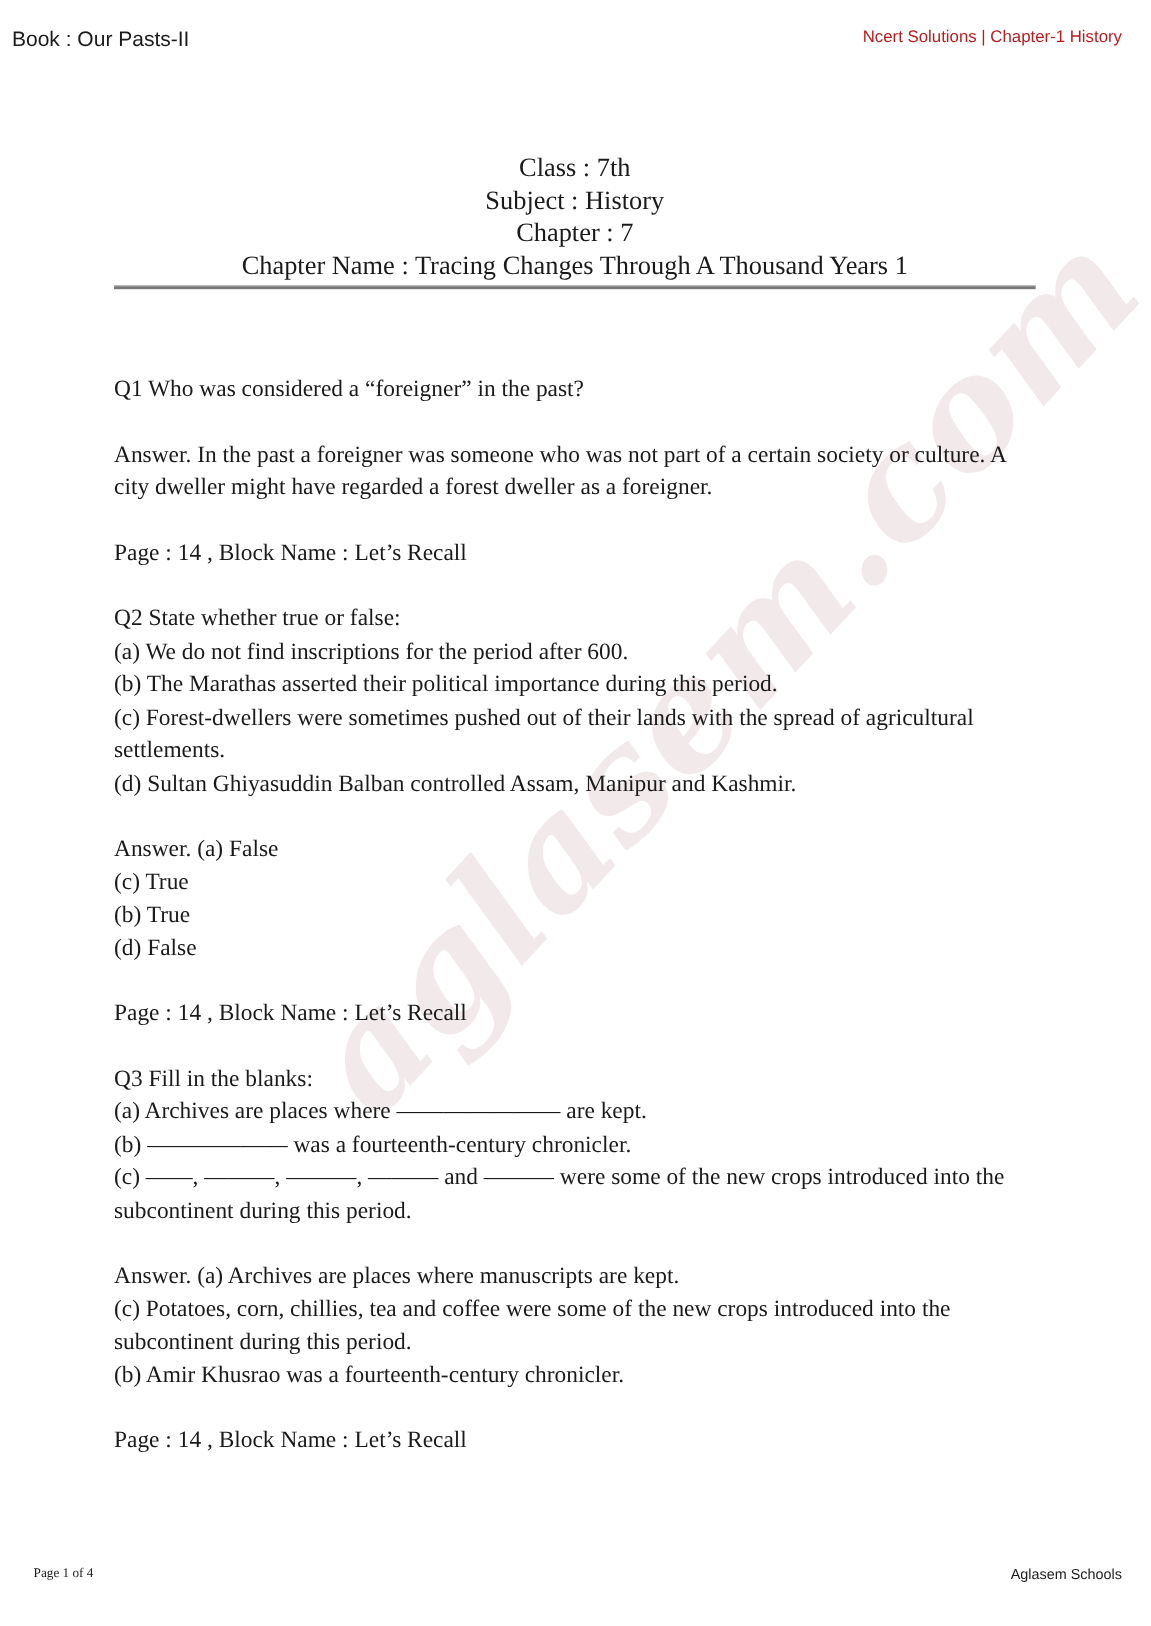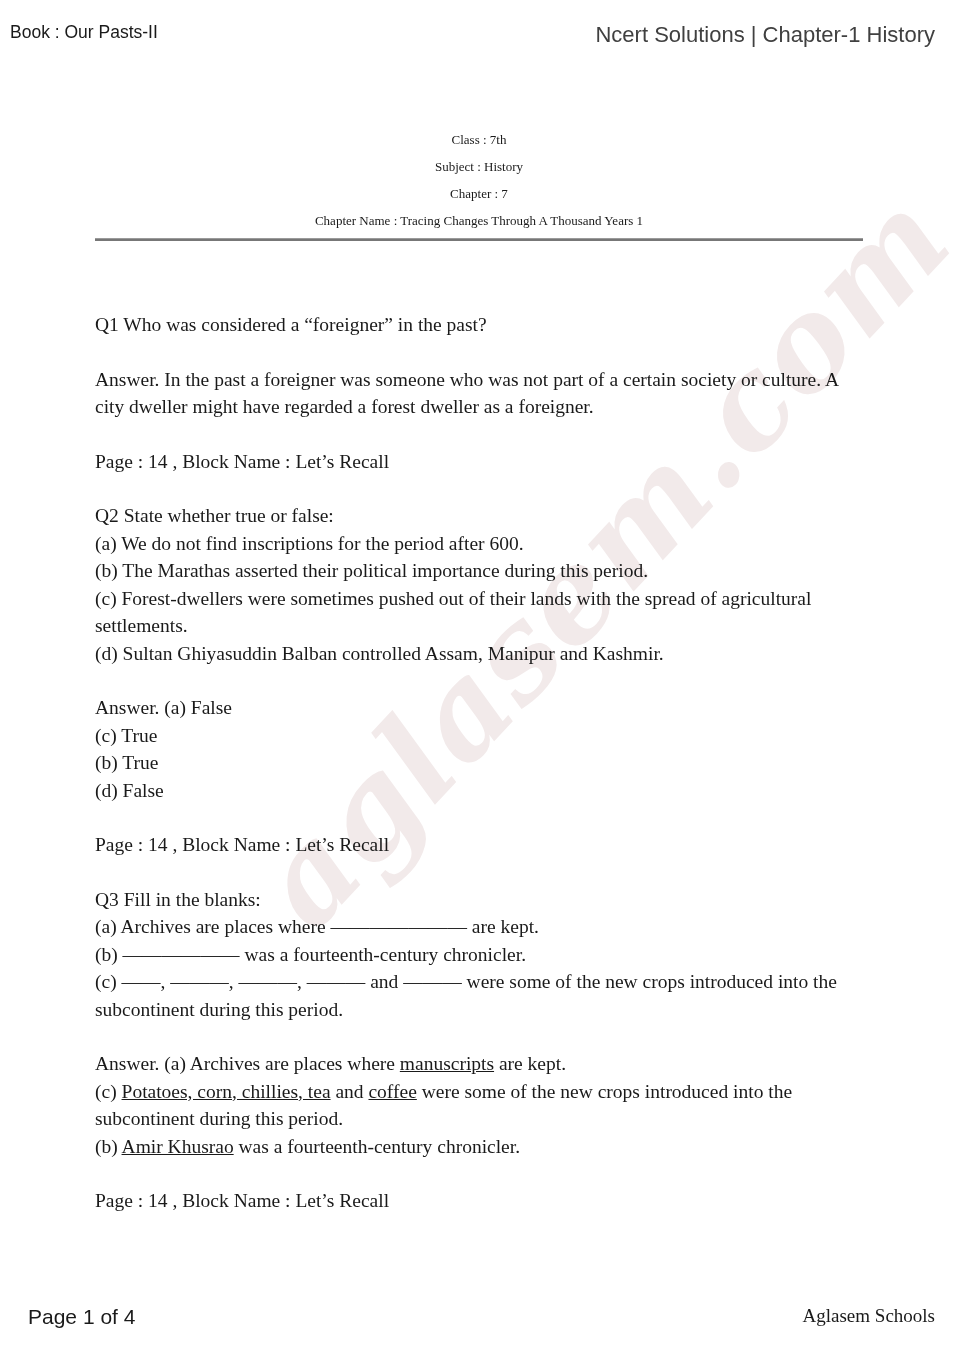--- a/index.html
+++ b/index.html
@@ -65,36 +65,36 @@
     font-family: "Liberation Sans", "DejaVu Sans", sans-serif;
     font-size: 17.5px;
     color: #1a1a1a;
     white-space: nowrap;
   }
   .running-header .hdr-right {
     position: absolute;
     right: 24px;
     top: 0;
     font-family: "Liberation Sans", "DejaVu Sans", sans-serif;
-    font-size: 22px;
-    color: #404040;
+    font-size: 14px;
+    color: #b91c1c;
     white-space: nowrap;
   }
 
   
   .title-block {
     position: absolute;
     left: 95px;
     top: 126px;
     width: 768px;
     text-align: center;
     z-index: 2;
   }
   .title-line {
-    font-size: 13px;
+    font-size: 22px;
     line-height: 27px;
     color: #1a1a1a;
     white-space: nowrap;
   }
   .title-rule {
     position: absolute;
     left: 95px;
     top: 238px;
     width: 768px;
     height: 3px;
@@ -123,46 +123,46 @@
     color: #1a1a1a;
     margin: 0;
   }
   .para {
     font-size: 19.5px;
     line-height: 27.5px;
     color: #1a1a1a;
     margin: 0;
     text-align: left;
   }
-  .u { text-decoration: underline; }
+  .u { }
 
   
   .running-footer {
     position: absolute;
     left: 0;
     bottom: 22px;
     width: 959px;
     height: 28px;
     z-index: 3;
   }
   .running-footer .ftr-left {
     position: absolute;
     left: 28px;
     top: 0;
+    font-family: Liberation Serif, serif;
+    font-size: 11px;
+    color: #1a1a1a;
+    white-space: nowrap;
+  }
+  .running-footer .ftr-right {
+    position: absolute;
+    right: 24px;
+    top: 0;
     font-family: Liberation Sans, sans-serif;
-    font-size: 21px;
-    color: #1a1a1a;
-    white-space: nowrap;
-  }
-  .running-footer .ftr-right {
-    position: absolute;
-    right: 24px;
-    top: 0;
-    font-family: Liberation Serif, serif;
-    font-size: 19px;
+    font-size: 12px;
     color: #1a1a1a;
     white-space: nowrap;
   }
 </style>
 </head>
 <body>
 
 <div class="page">
 
   <div class="watermark">

